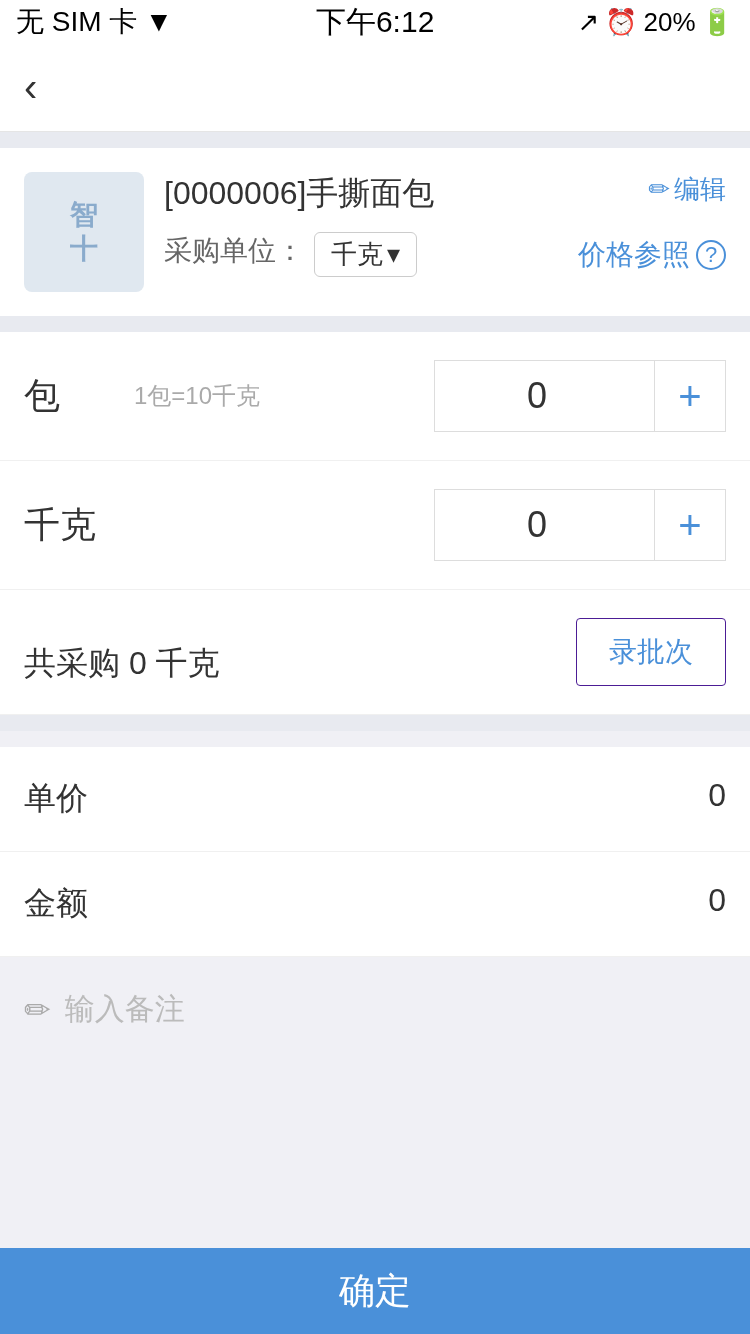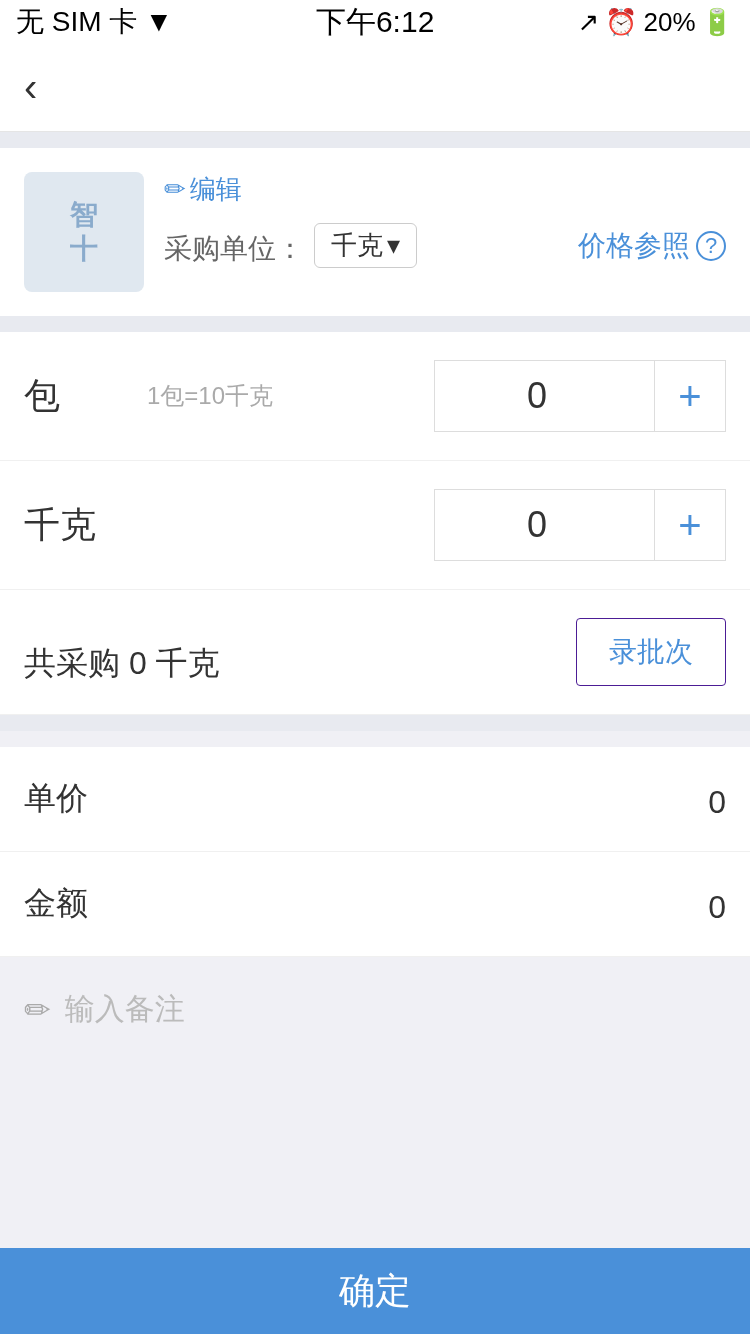--- a/index.html
+++ b/index.html
@@ -121,21 +121,21 @@
       gap: 4px;
       cursor: pointer;
     }
     .product-bottom-row {
       display: flex;
       justify-content: space-between;
       align-items: center;
     }
     .unit-row {
       display: flex;
-      align-items: flex-end;
+      align-items: flex-start;
       gap: 10px;
       font-size: 28px;
       color: #666;
     }
     .unit-selector {
       border: 1px solid #ccc;
       border-radius: 6px;
       padding: 4px 16px;
       font-size: 26px;
       color: #333;
@@ -174,21 +174,21 @@
       border-bottom: 1px solid #f0f0f0;
     }
     .quantity-label {
       font-size: 36px;
       color: #333;
       min-width: 100px;
     }
     .quantity-sublabel {
       font-size: 24px;
       color: #aaa;
-      margin-left: 23px;
+      margin-left: 10px;
     }
     .quantity-input-wrap {
       flex: 1;
       display: flex;
       justify-content: flex-end;
       align-items: center;
       gap: 0;
     }
     .quantity-input {
       width: 220px;
@@ -238,21 +238,21 @@
       cursor: pointer;
     }
 
     
     .info-section {
       background: #fff;
       margin-top: 16px;
     }
     .info-row {
       display: flex;
-      align-items: flex-end;
+      align-items: flex-start;
       justify-content: space-between;
       padding: 30px 24px;
       border-bottom: 1px solid #f0f0f0;
     }
     .info-label {
       font-size: 32px;
       color: #333;
     }
     .info-value {
       font-size: 32px;
@@ -323,20 +323,21 @@
 
 <div class="product-card">
   <div class="product-image">
     <div class="product-logo-text">
       <div>智</div>
       <div>十</div>
     </div>
   </div>
   <div class="product-info">
     <div class="product-top-row">
+      <div class="product-name">[0000006]手撕面包</div>
       <div class="edit-btn">
         <span>✏</span>
         <span>编辑</span>
       </div>
     </div>
     <div class="product-bottom-row">
       <div class="unit-row">
         <span>采购单位：</span>
         <div class="unit-selector">
           <span>千克</span>

